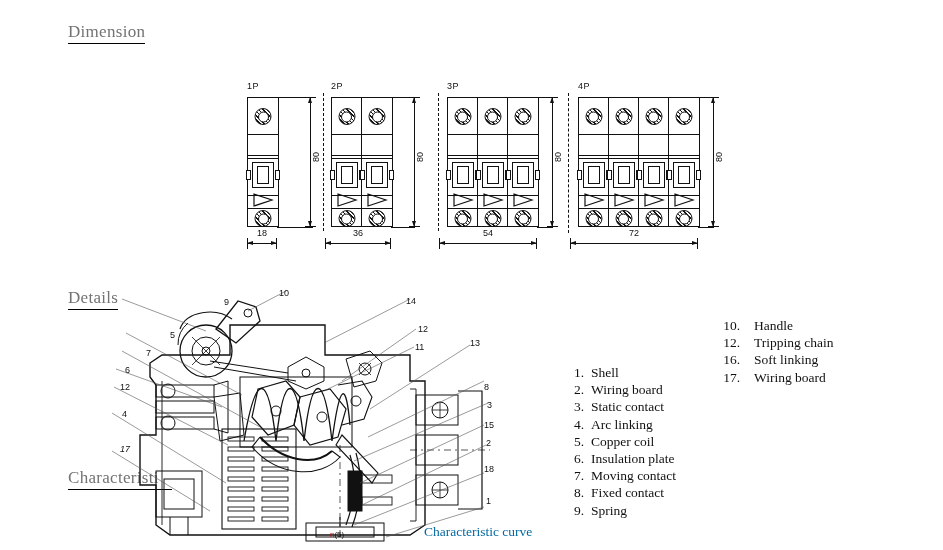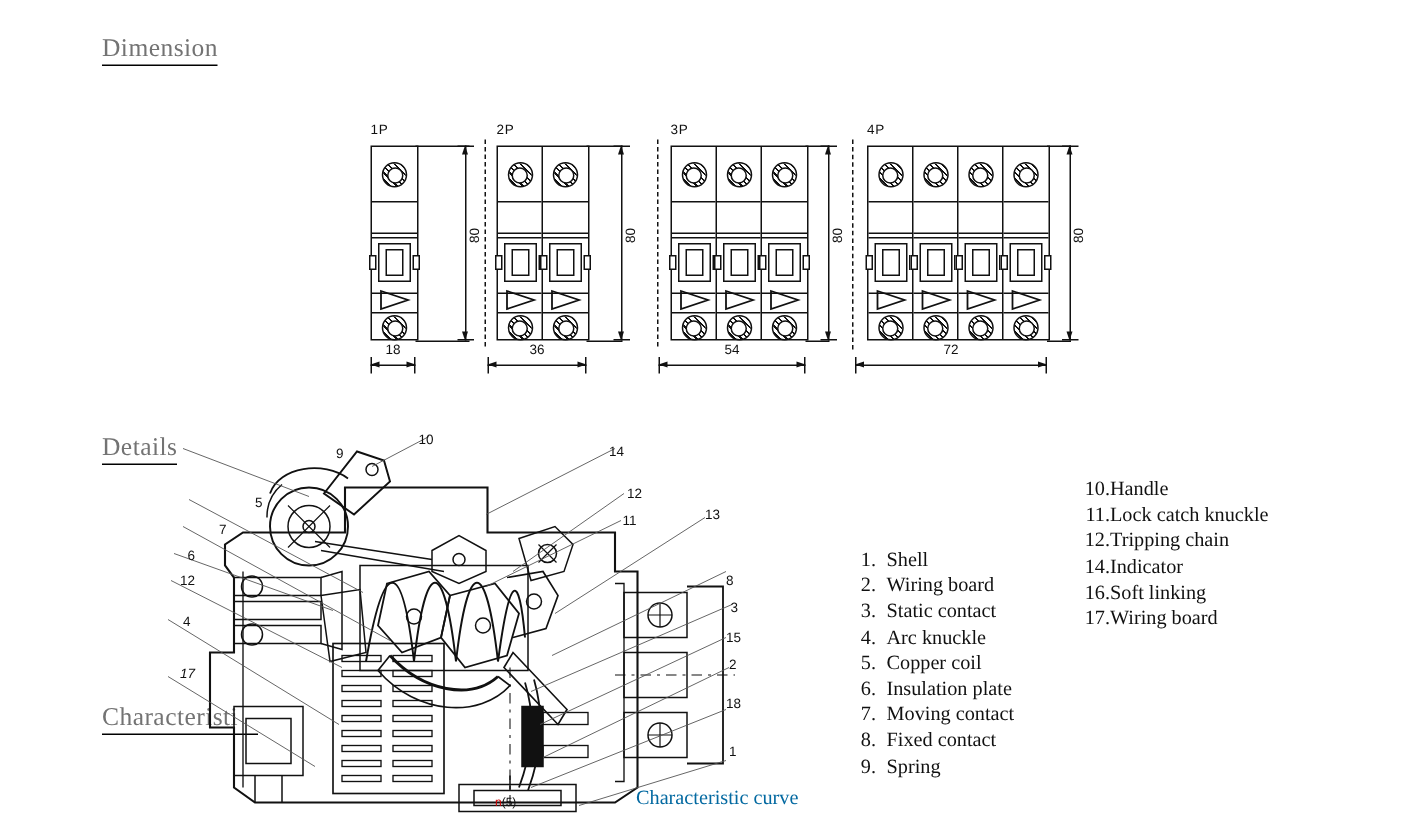--- a/index.html
+++ b/index.html
@@ -171,21 +171,21 @@
     font-family:"Liberation Serif", serif;
     font-size:13.5px;
     line-height:17.2px;
     color:#111;
   }
   #parts-left{left:566px;top:364px;}
   #parts-right{left:716px;top:317px;}
   .parts .row{display:flex;white-space:nowrap;}
   .parts .num{text-align:right;}
   #parts-left .num{width:18px;margin-right:7px;}
-  #parts-right .num{width:24px;}
+  #parts-right .num{width:24px;margin-right:14px;}
   .spellerr{
     border-bottom:2px dotted #d33;
     padding-bottom:0px;
   }
 
   
   .callout{
     position:absolute;
     font-family:"Liberation Sans", sans-serif;
     font-size:9px;
@@ -703,21 +703,21 @@
       <div class="row">
         <span class="num">2.</span>
         <span>Wiring board</span>
       </div>
       <div class="row">
         <span class="num">3.</span>
         <span>Static contact</span>
       </div>
       <div class="row">
         <span class="num">4.</span>
-        <span>Arc knuckle</span>
+        <span>Arc linking</span>
       </div>
       <div class="row">
         <span class="num">5.</span>
         <span>Copper coil</span>
       </div>
       <div class="row">
         <span class="num">6.</span>
         <span>Insulation plate</span>
       </div>
       <div class="row">
@@ -733,32 +733,24 @@
         <span>Spring</span>
       </div>
     </div>
 
   <div class="parts" id="parts-right">
       <div class="row">
         <span class="num">10.</span>
         <span>Handle</span>
       </div>
       <div class="row">
-        <span class="num">11.</span>
-        <span>Lock catch knuckle</span>
-      </div>
-      <div class="row">
         <span class="num">12.</span>
         <span>Tripping chain</span>
       </div>
       <div class="row">
-        <span class="num">14.</span>
-        <span>Indicator</span>
-      </div>
-      <div class="row">
         <span class="num">16.</span>
         <span>Soft linking</span>
       </div>
       <div class="row">
         <span class="num">17.</span>
         <span>Wiring board</span>
       </div>
     </div>
 
 </div>

